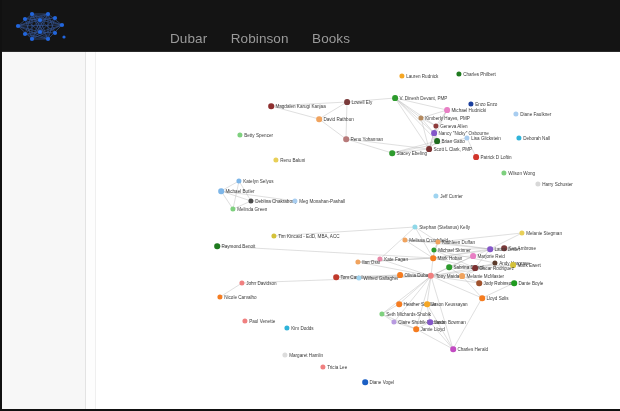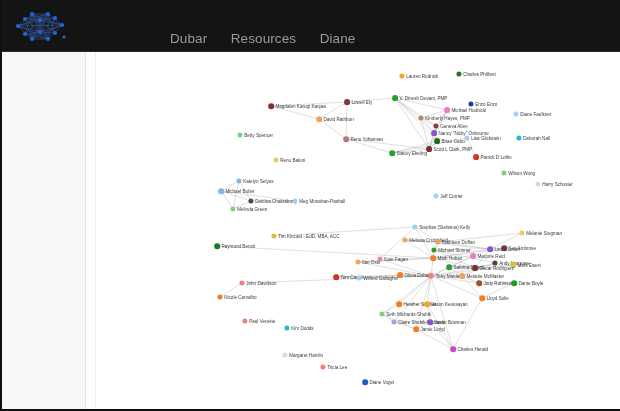--- a/index.html
+++ b/index.html
@@ -88,22 +88,22 @@
           <circle cx="13" cy="28" r="2.1"></circle>
         <circle cx="43" cy="12" r="2.1"></circle>
           <circle cx="43" cy="27" r="2.1"></circle>
         <circle cx="52" cy="31" r="1.6"></circle>
       </g>
     </svg>
 
 
     <div id="nav">
       <span class="nav-item">Dubar</span>
-      <span class="nav-item">Resources</span>
-      <span class="nav-item">Diane</span>
+      <span class="nav-item">Robinson</span>
+      <span class="nav-item">Books</span>
     </div>
   </div>
 
   <div id="sidebar"></div>
   <div id="gutter"></div>
 
   <div id="content">
     <div id="graph-canvas">
       <svg id="graph-svg" width="523" height="359">
         <g id="edge-group" stroke-width="0.45" fill="none" stroke="#b8b8b8">

